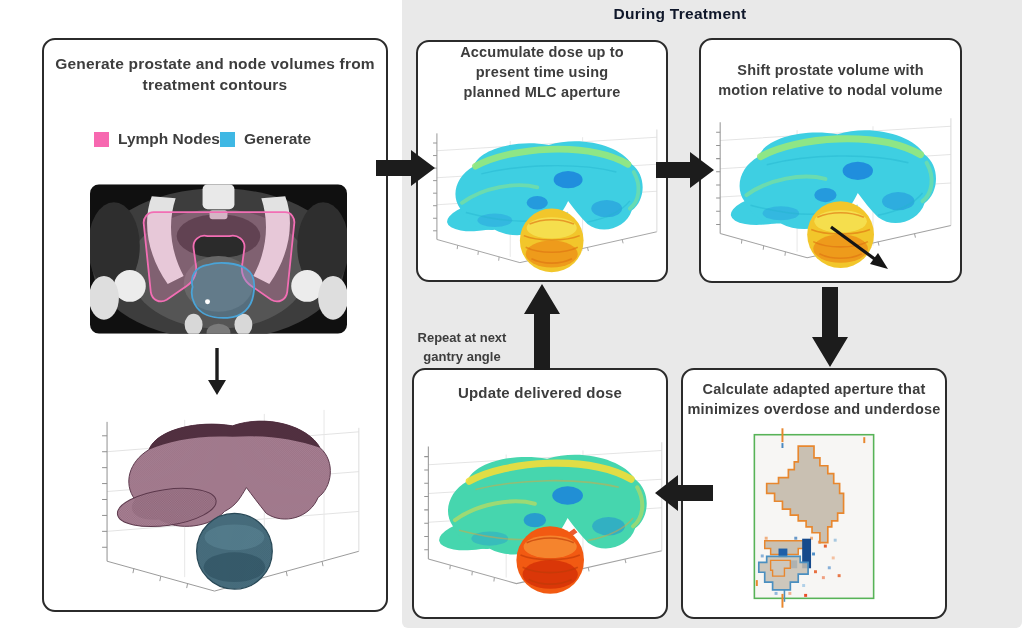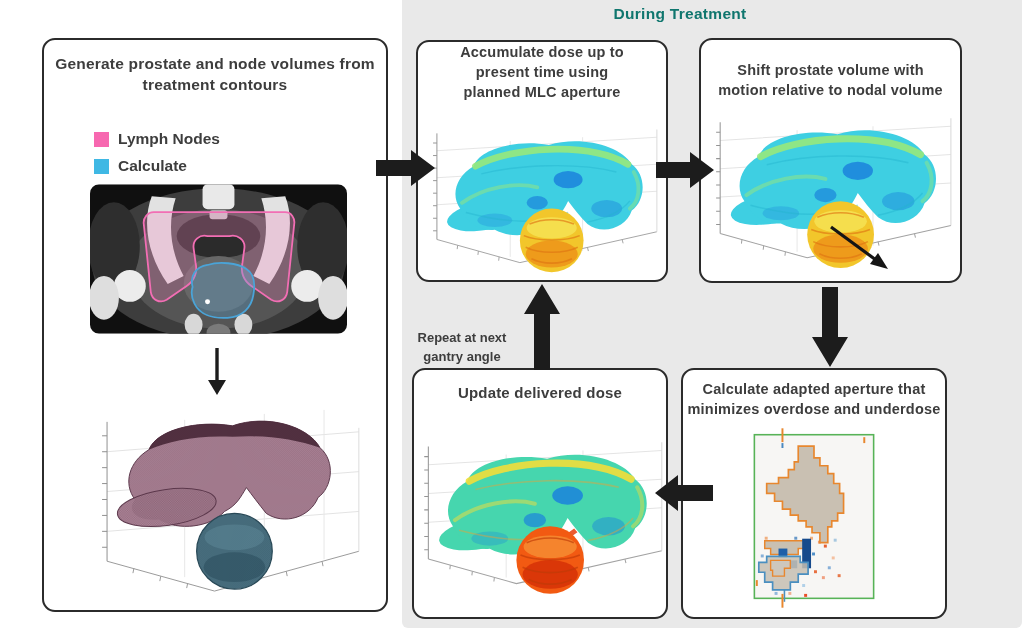--- a/index.html
+++ b/index.html
@@ -18,27 +18,27 @@
     white-space:pre-line;text-align:center;font-weight:600;letter-spacing:.2px;
     color:#3d3d3d;line-height:1.38;
   }
   #box-generate .box-title{font-size:15.5px;margin-top:13px;padding:0 2px;}
   #box-accumulate .box-title{font-size:14.5px;padding:0 10px;}
   #box-shift .box-title{font-size:14.5px;margin-top:20px;padding:0 6px;}
   #box-calculate .box-title{font-size:14.5px;margin-top:9px;padding:0 4px;}
   #box-update .box-title{font-size:15px;margin-top:13px;padding:0 11px;}
   .during-title{
     position:absolute;left:402px;top:5px;width:556px;text-align:center;z-index:3;
-    font-size:15.5px;font-weight:600;letter-spacing:.3px;color:#0f766e;
+    font-size:15.5px;font-weight:600;letter-spacing:.3px;color:#0f172a;
   }
   .repeat-label{
     position:absolute;left:398px;top:305px;width:128px;z-index:3;text-align:center;
     font-size:13px;font-weight:600;white-space:pre-line;line-height:1.45;color:#3d3d3d;margin-top:24px;
   }
-  .legend{position:absolute;left:50px;top:90px;display:flex;flex-direction:column;gap:9px;}
+  .legend{position:absolute;left:50px;top:90px;display:flex;flex-direction:row;}
   .legend-row{display:flex;align-items:center;gap:9px;}
   .legend-swatch{width:15px;height:15px;display:inline-block;}
   .legend-label{font-size:15.5px;font-weight:600;color:#3d3d3d;}
   .abs{position:absolute;}
   svg{display:block;}
   #arrow-overlay{position:absolute;left:0;top:0;z-index:5;pointer-events:none;}
 </style>
 </head>
 <body>
 
@@ -52,21 +52,21 @@
     <div class="box-title">Generate prostate and node volumes from
 treatment contours</div>
 
     <div class="legend">
       <div class="legend-row">
         <span class="legend-swatch" style="background: rgb(247, 104, 176);"></span>
         <span class="legend-label">Lymph Nodes</span>
       </div>
       <div class="legend-row">
         <span class="legend-swatch" style="background: rgb(63, 184, 228);"></span>
-        <span class="legend-label">Calculate</span>
+        <span class="legend-label">Generate</span>
       </div>
     </div>
 
     <svg class="abs" style="left:46px;top:144px;" width="257" height="150" viewBox="0 0 258 150">
       <defs>
           <clipPath id="ctclip">
             <rect x="0" y="0" width="258" height="150" rx="9"></rect>
           </clipPath>
         </defs>
       <g clip-path="url(#ctclip)">

